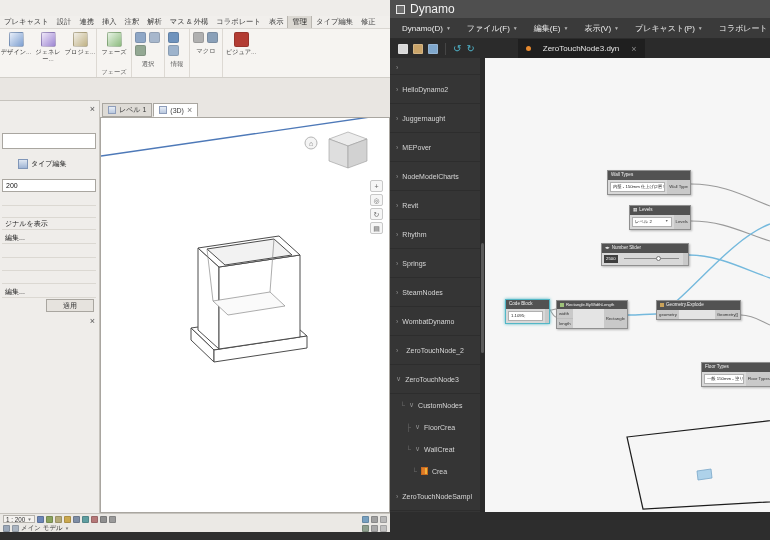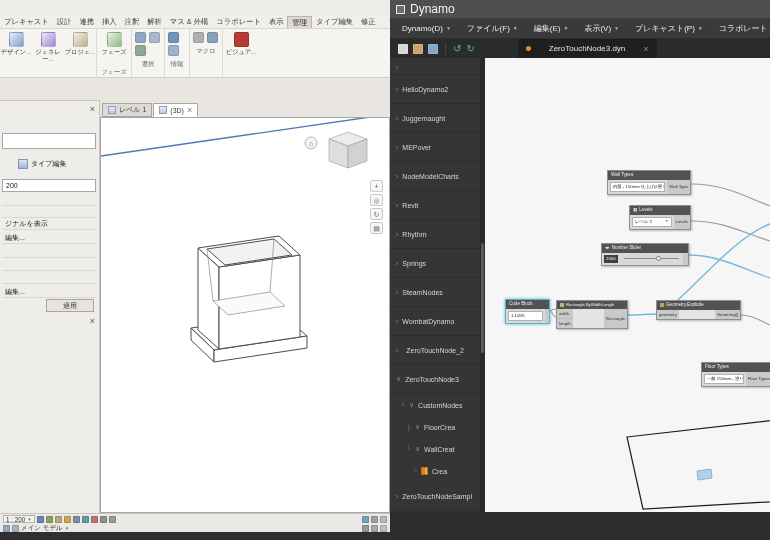--- a/index.html
+++ b/index.html
@@ -6,21 +6,21 @@
 body{font-family:"Liberation Sans","DejaVu Sans",sans-serif;background:#222}
 .screen{position:relative;width:770px;height:540px;background:#2f2f2f;overflow:hidden}
 
 .revit{position:absolute;left:0;top:0;width:390px;height:532px;background:#efedea;overflow:hidden}
 .rv-title{position:absolute;left:0;top:0;width:100%;height:16px;background:#e8e6e2;display:flex;align-items:center;gap:3px;padding:0 4px;font-size:8px;color:#333}
 .qicon{width:10px;height:10px;border-radius:2px;flex:0 0 auto}
 .rv-title .ttl{margin-left:6px;white-space:nowrap;color:#2c2c2c}
 .rv-user{margin-left:auto;display:flex;align-items:center;gap:3px;font-size:7.5px;color:#444}
 .avatar{width:8px;height:8px;border-radius:50%;background:#9aa7b8;border:1px solid #7d8a9a}
 .helpdot{width:9px;height:9px;border-radius:50%;background:#3d7edb;color:#fff;font-size:7px;line-height:9px;text-align:center}
-.rv-tabs{position:absolute;left:0;top:16px;width:100%;height:13px;background:#f1efec;display:flex;align-items:flex-start;font-size:7.3px;color:#3c3c3c;border-bottom:1px solid #d9d6d1;overflow:hidden}
+.rv-tabs{position:absolute;left:0;top:16px;width:100%;height:13px;background:#f1efec;display:flex;align-items:center;font-size:7.3px;color:#3c3c3c;border-bottom:1px solid #d9d6d1;overflow:hidden}
 .rv-tab{padding:1px 4px 2px;white-space:nowrap}
 .rv-tab.active{background:#dcd9d3;border:1px solid #b9b6b0;border-bottom:none;color:#111}
 .rv-ribbon{position:absolute;left:0;top:29px;width:100%;height:49px;background:#f6f4f1;border-bottom:1px solid #d2cfc9;display:flex}
 .rgroup{display:flex;flex-direction:column;border-right:1px solid #ddd9d3;height:100%}
 .rbtns{flex:1;display:flex;align-items:flex-start;justify-content:center;gap:1px;padding-top:2px}
 .rlabel{height:10px;font-size:6.3px;color:#5a5a5a;text-align:center;line-height:10px;white-space:nowrap;overflow:hidden}
 .rbtn{width:31px;display:flex;flex-direction:column;align-items:center;font-size:6.2px;color:#3a3a3a;line-height:1.15;text-align:center}
 .ricon{width:15px;height:15px;border-radius:2px;margin:1px 0;border:1px solid rgba(0,0,0,.15)}
 .smallgrid{display:grid;grid-template-columns:12px 12px;gap:2px;padding:3px}
 .sic{width:11px;height:11px;border-radius:2px;border:1px solid rgba(0,0,0,.12)}
@@ -52,21 +52,21 @@
 .dyn-title{position:absolute;left:0;top:0;width:100%;height:18px;background:#4f4f4f;display:flex;align-items:center;padding:0 6px;gap:5px}
 .dyn-logo{width:9px;height:9px;border:1.5px solid #e8e8e8;background:#6d6d6d}
 .dyn-title .wt{font-size:12px;color:#f2f2f2}
 .dyn-menu{position:absolute;left:0;top:18px;width:100%;height:21px;background:#3a3a3a;display:flex;align-items:center;padding-left:4px;overflow:hidden;border-bottom:1px solid #2c2c2c}
 .mitem{display:flex;align-items:center;gap:3px;padding:0 8px;font-size:8px;color:#ececec;white-space:nowrap}
 .mcaret{font-size:5px;color:#b5b5b5}
 .dyn-toolbar{position:absolute;left:0;top:39px;width:100%;height:19px;background:#2b2b2b;display:flex;align-items:center;gap:5px;padding:0 8px}
 .ticon{width:10px;height:10px;border-radius:1px;border:1px solid rgba(255,255,255,.18)}
 .tglyph{font-size:10px;color:#4fb3c9;line-height:10px}
 .tsep{width:1px;height:12px;background:#454545;margin:0 2px}
-.dyn-tab{margin-left:38px;height:19px;display:flex;align-items:center;gap:18px;background:#1f1f1f;padding:0 8px;font-size:8px;color:#e4e4e4;white-space:nowrap}
+.dyn-tab{margin-left:38px;height:19px;display:flex;align-items:center;gap:12px;background:#1f1f1f;padding:0 8px;font-size:8px;color:#e4e4e4;white-space:nowrap}
 .tab-dot{width:5px;height:5px;border-radius:50%;background:#e88a2f}
 .tab-x{color:#8a8a8a;font-size:9px}
 .dyn-body{position:absolute;left:0;top:58px;width:100%;height:454px}
 .dyn-lib{position:absolute;left:0;top:0;width:90px;height:100%;background:#353535;overflow:hidden}
 .lib-item{height:29px;display:flex;align-items:center;gap:4px;padding:0 6px;border-bottom:1px solid #2d2d2d;font-size:7px;color:#d6d6d6;white-space:nowrap;overflow:hidden}
 .lib-chev{color:#8f8f8f;font-size:7px;flex:0 0 auto}
 .lib-partial{height:17px;align-items:flex-end;padding-bottom:3px}
 .tree-item{height:22px;border-bottom:none;padding-left:10px}
 .tree-item.d2{padding-left:16px}
 .tree-item.d3{padding-left:22px}

